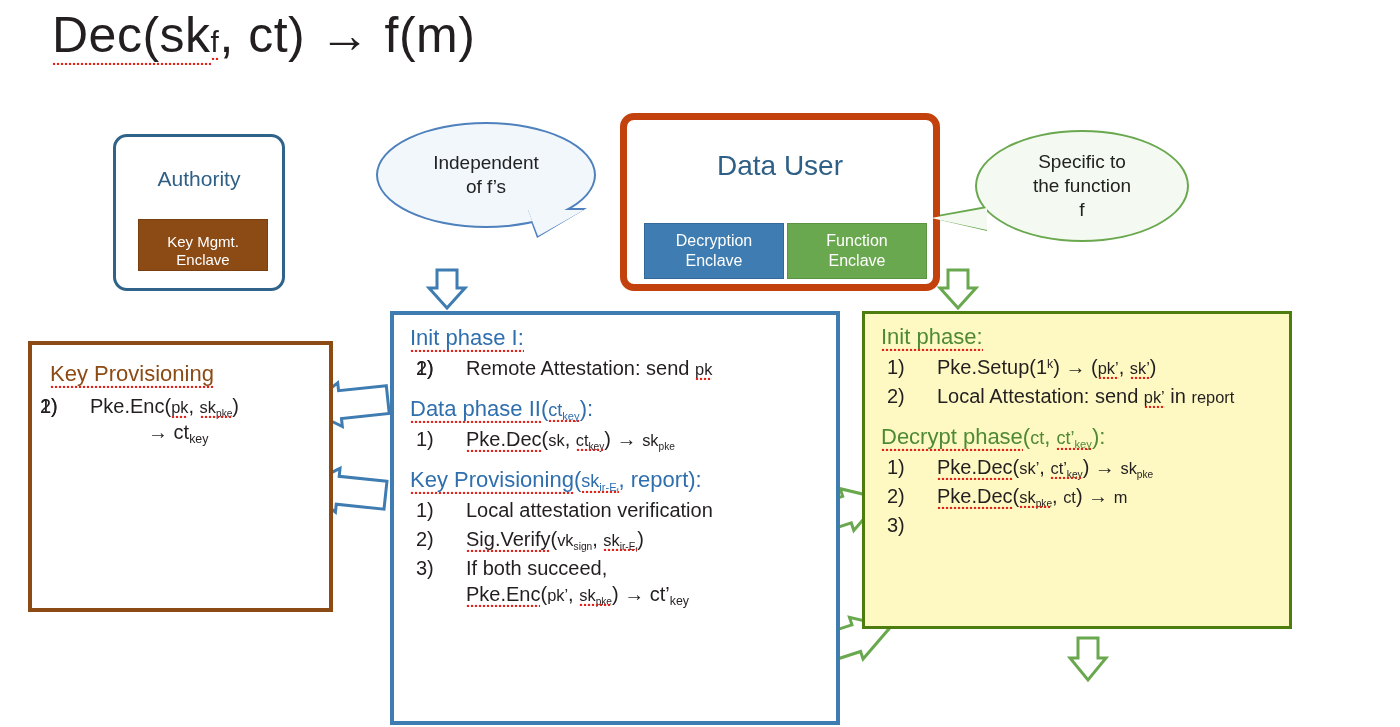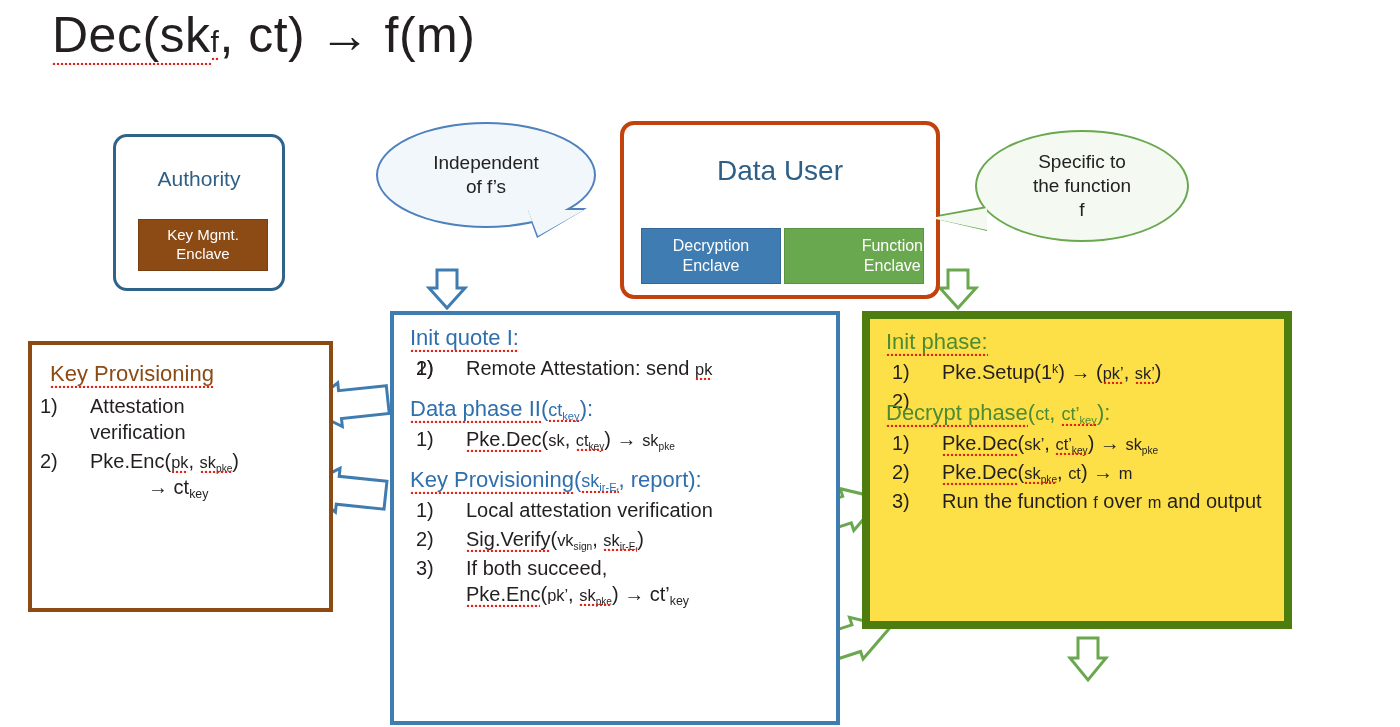--- a/index.html
+++ b/index.html
@@ -37,38 +37,38 @@
     border: 3px solid #2f6389;
   }
   #authority-label {
     position: absolute; left: 0; top: 30px; width: 100%;
     text-align: center; font-size: 21px; color: #2e5f86;
   }
   #kme-chip {
     position: absolute; left: 22px; top: 82px; width: 130px; height: 52px;
     background: #8c4a14; border: 1px solid #7a3f10;
     color: #fff; font-size: 15px; line-height: 1.25;
-    display: flex; align-items: center; justify-content: center; text-align: center;
+    display: flex; align-items: flex-end; justify-content: center; text-align: center;
   }
 
   #datauser-box {
-    left: 620px; top: 121px; width: 320px; height: 178px;
-    border: 4px solid #c2410c;
+    left: 620px; top: 113px; width: 320px; height: 178px;
+    border: 7px solid #c2410c;
   }
   #datauser-label {
     position: absolute; left: 0; top: 30px; width: 100%;
     text-align: center; font-size: 28px; color: #2e5f86;
   }
   .enclave-chip {
     position: absolute; top: 103px; height: 56px;
     color: #fff; font-size: 16px; line-height: 1.25;
     display: flex; align-items: center; justify-content: center; text-align: center;
   }
   #decryption-enclave { left: 17px; width: 140px; background:#3e7cb1; border:1px solid #35689a;justify-content:center; }
-  #function-enclave  { left: 160px; width: 140px; background:#6aa84f; border:1px solid #5b9342;justify-content:flex-end; }
+  #function-enclave  { left: 160px; width: 140px; background:#6aa84f; border:1px solid #5b9342; }
 
   
   .callout { position: absolute; }
   .callout .body {
     position: absolute; left: 0; top: 0; width: 100%; height: 100%;
     border-radius: 50%/50%;
     display: flex; align-items: center; justify-content: center;
     text-align: center; padding: 6px 14px;
     background: #f2f7fc; border: 2px solid #4f81bd;
     font-size: 19px; color: #222; line-height: 1.25;
@@ -113,21 +113,21 @@
     font-size: 22px; color: #8c4a14; margin: 16px 0 0 18px;
   }
   #key-prov-box .sub { font-size: 20px; margin: 2px 0 0 18px; }
 
   #blue-box {
     position: absolute; left: 390px; top: 311px; width: 450px; height: 414px;
     border: 4px solid #3e7cb1; background: #fff;
   }
   #green-box {
     position: absolute; left: 862px; top: 311px; width: 430px; height: 318px;
-    border: 8px solid #4d7c0f; background: #fde047;
+    border: 3px solid #4d7c0f; background: #fef9c3;
   }
 
   .hdr { font-size: 22px; margin: 0; }
   .hdr.blue { color: #2f6fae; }
   .hdr.green { color: #4e8a34; }
   .pad { padding: 10px 14px 0 16px; }
 
   ol.steps {
     list-style: none; margin: 4px 0 0 0; padding: 0;
     font-size: 20px;
@@ -215,33 +215,32 @@
 f</span>
       </div>
     <div class="tail"></div>
   </div>
 
   <div id="key-prov-box">
     <div class="h"><span class="sq-red">Key Provisioning</span></div>
     <ol class="steps" style="padding-left:2px;margin-top:6px">
       <li>
         <span class="num">1)</span>
-        <span>Attestation<br>verification</span>
       </li>
       <li>
         <span class="num">2)</span>
         <span>Pke.Enc(<span class="sq-red sm">pk</span>, <span class="sq-red sm">sk<sub>pke</sub></span>)<br>
         <span style="display:inline-block;margin-left:58px">→ ct<sub>key</sub></span></span>
       </li>
     </ol>
   </div>
 
   <div id="blue-box">
     <div class="pad">
-      <div class="hdr blue"><span class="sq-red">Init quote I:</span></div>
+      <div class="hdr blue"><span class="sq-red">Init phase I:</span></div>
       <ol class="steps">
         <li>
           <span class="num">1)</span>
         </li>
         <li>
           <span class="num">2)</span>
           <span>Remote Attestation: send <span class="sq-red sm">pk</span></span>
         </li>
       </ol>
 
@@ -281,37 +280,37 @@
   <div id="green-box">
     <div class="pad">
       <div class="hdr green"><span class="sq-red">Init phase:</span></div>
       <ol class="steps">
         <li>
           <span class="num">1)</span>
           <span>Pke.Setup(1<sup>k</sup>) → (<span class="sq-red sm">pk’</span>, <span class="sq-red sm">sk’</span>)</span>
         </li>
         <li>
           <span class="num">2)</span>
+          <span>Local Attestation: send <span class="sq-red sm">pk’</span> in <span class="sm">report</span></span>
         </li>
       </ol>
 
       <div class="gap"></div>
       <div class="hdr green">
         <span class="sq-red">Decrypt phase</span>(<span class="sm">ct</span>, <span class="sm sq-red">ct’<sub>key</sub></span>):
       </div>
       <ol class="steps">
         <li>
           <span class="num">1)</span>
           <span><span class="sq-red">Pke.Dec</span>(<span class="sm">sk’</span>, <span class="sm sq-red">ct’<sub>key</sub></span>) → <span class="sm">sk<sub>pke</sub></span></span>
         </li>
         <li>
           <span class="num">2)</span>
           <span><span class="sq-red">Pke.Dec</span>(<span class="sm sq-red">sk<sub>pke</sub></span>, <span class="sm">ct</span>) → <span class="sm">m</span></span>
         </li>
         <li>
           <span class="num">3)</span>
-          <span>Run the function <span class="sm">f</span> over <span class="sm">m</span> and output</span>
         </li>
       </ol>
     </div>
   </div>
 
 </div>
 
 </body></html>

